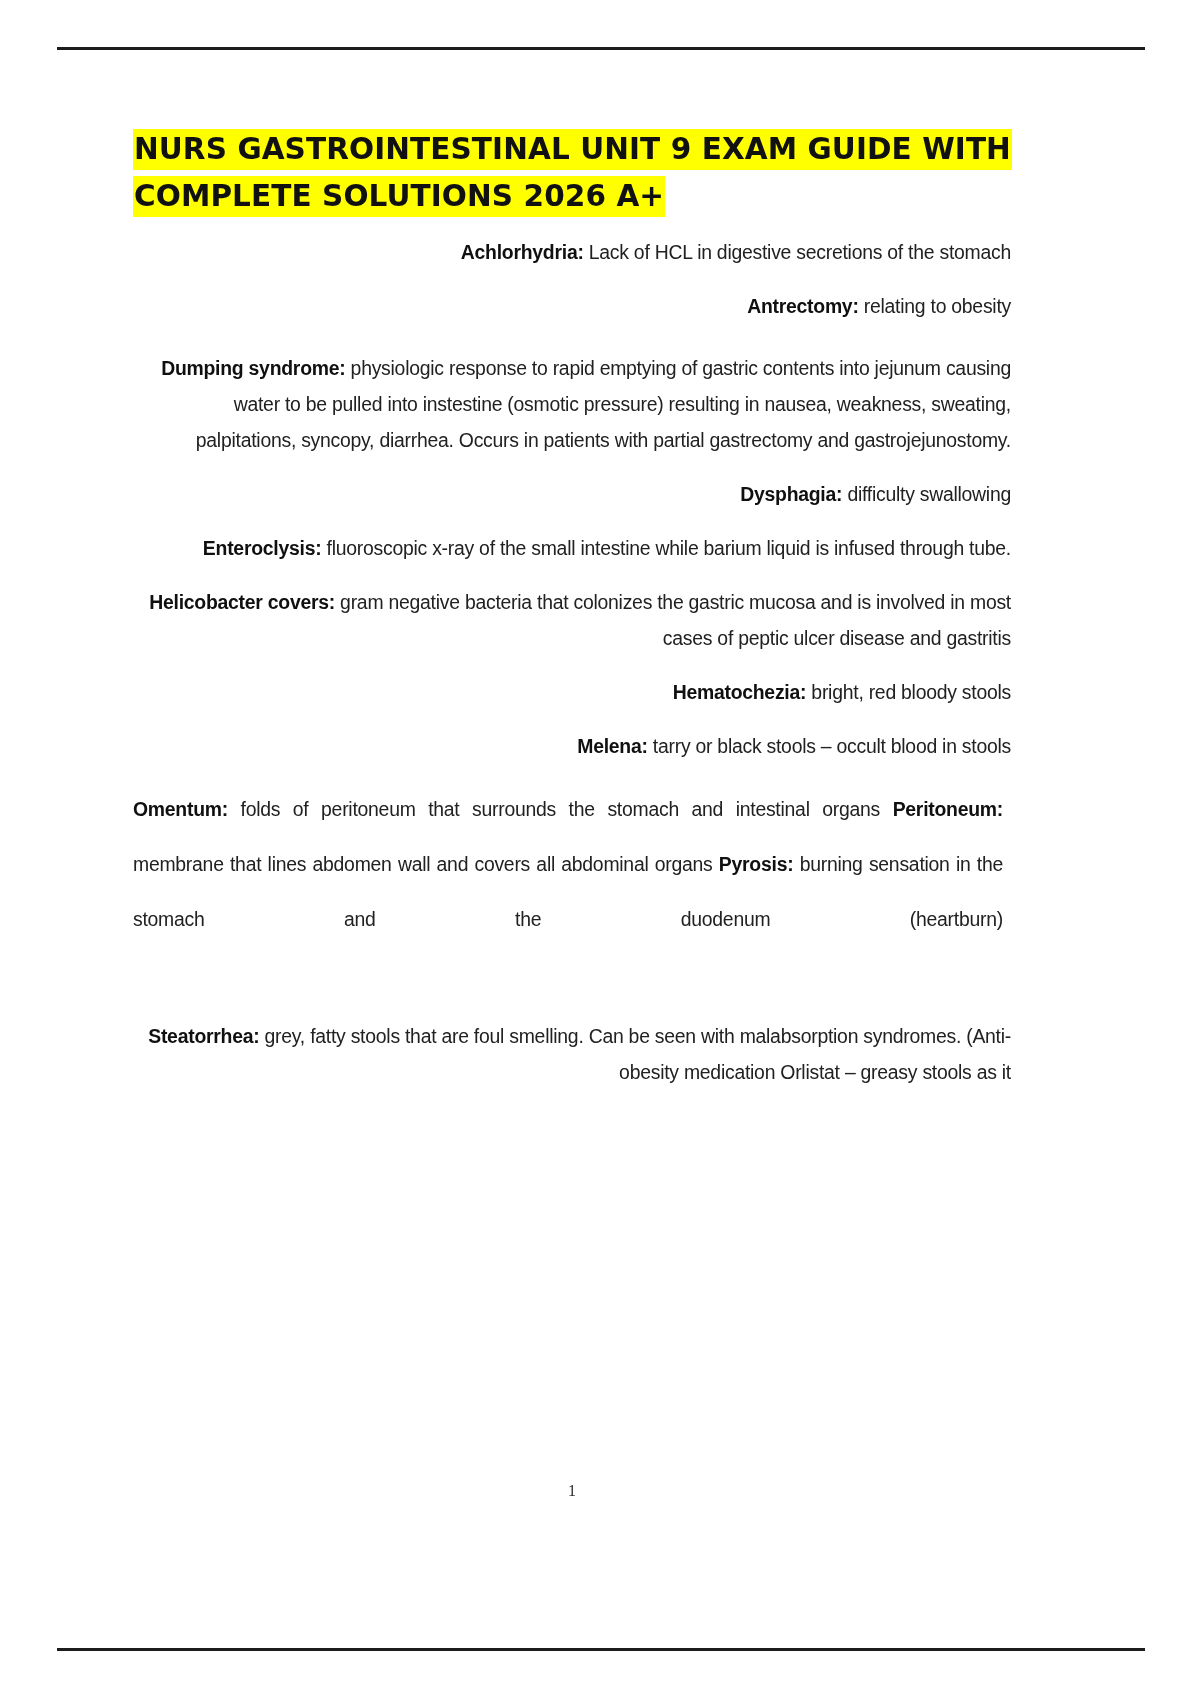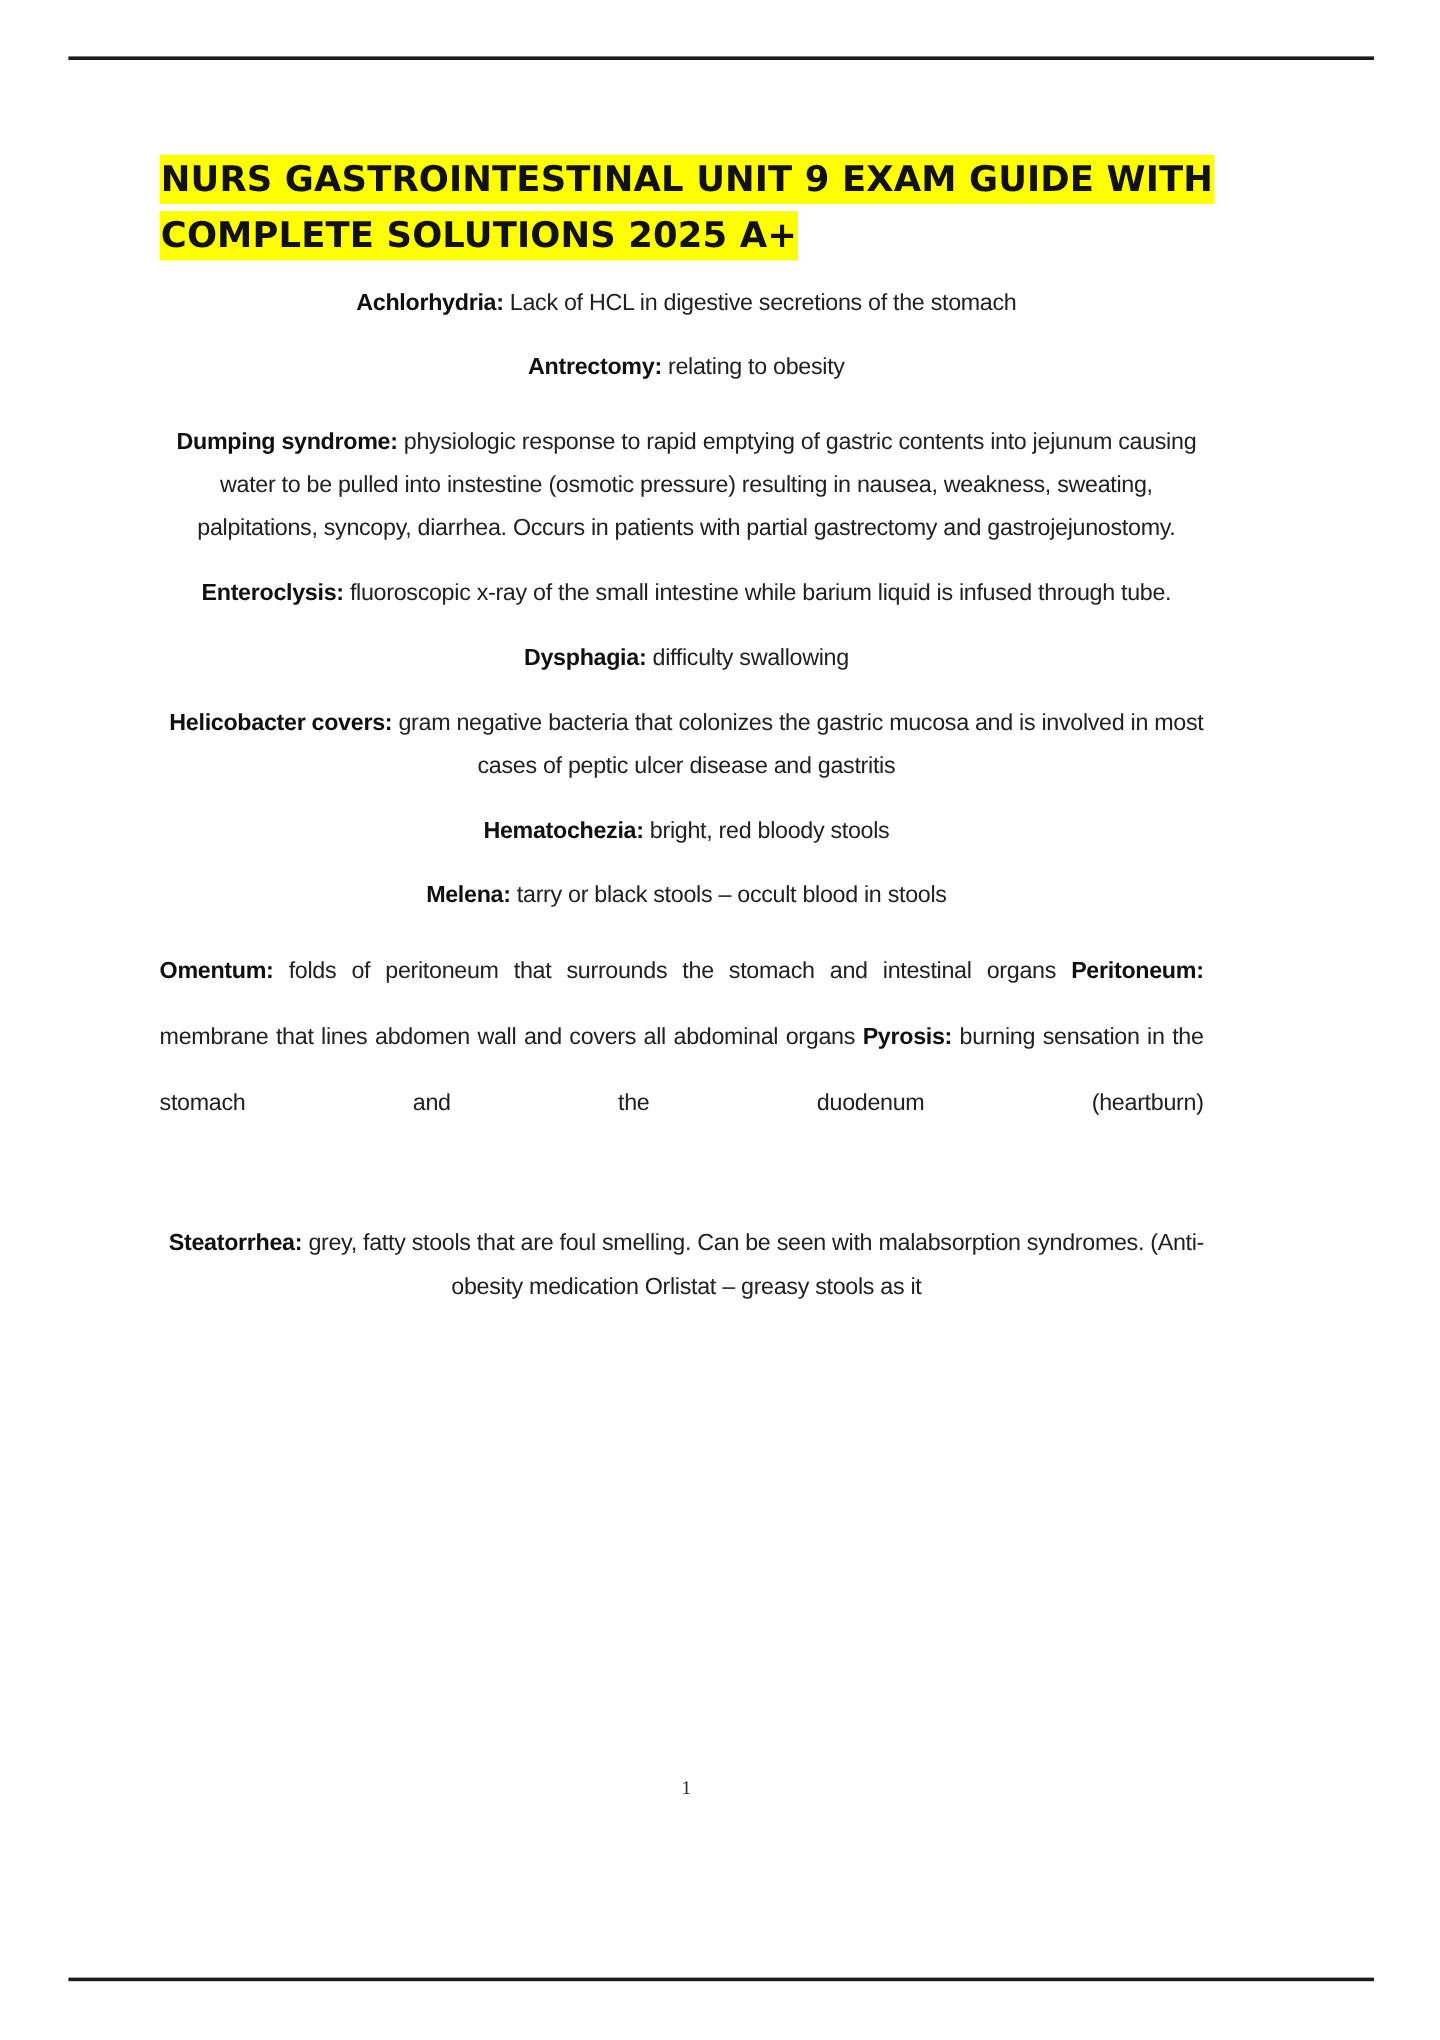--- a/index.html
+++ b/index.html
@@ -60,21 +60,21 @@
     -webkit-box-decoration-break: clone;
   }
 
   
   .entry {
     font-family: "Liberation Sans", sans-serif;
     font-size: 19.4px;
     line-height: 36px;
     color: #212121;
     margin: 0 0 21px 0;
-    text-align: center;
+    text-align: right;
     width: 878px;
     letter-spacing: -0.25px;
   }
   .entry .term {
     font-weight: bold;
     color: #101010;
   }
 
   
   .entry-justified {
@@ -107,32 +107,32 @@
 </head>
 <body>
 
 <div class="page">
 
   <div class="rule rule-top"></div>
   <div class="rule rule-bottom"></div>
 
   <div class="content">
 
-    <h1 class="doc-title"><span class="hl">NURS GASTROINTESTINAL UNIT 9 EXAM GUIDE WITH</span><br><span class="hl">COMPLETE SOLUTIONS 2025 A+</span></h1>
+    <h1 class="doc-title"><span class="hl">NURS GASTROINTESTINAL UNIT 9 EXAM GUIDE WITH</span><br><span class="hl">COMPLETE SOLUTIONS 2026 A+</span></h1>
 
     <p class="entry entry-tight"><span class="term">Achlorhydria:</span><span> Lack of HCL in digestive secretions of the stomach</span></p>
 
 
     <p class="entry entry-loose"><span class="term">Antrectomy:</span><span> relating to obesity</span></p>
 
     <p class="entry entry-tight"><span class="term">Dumping syndrome:</span><span> physiologic response to rapid emptying of gastric contents into jejunum causing water to be pulled into instestine (osmotic pressure) resulting in nausea, weakness, sweating, palpitations, syncopy, diarrhea. Occurs in patients with partial gastrectomy and gastrojejunostomy.</span></p>
 
+    <p class="entry entry-tight"><span class="term">Dysphagia:</span><span> difficulty swallowing</span></p>
+
     <p class="entry entry-tight"><span class="term">Enteroclysis:</span><span> fluoroscopic x-ray of the small intestine while barium liquid is infused through tube.</span></p>
-
-    <p class="entry entry-tight"><span class="term">Dysphagia:</span><span> difficulty swallowing</span></p>
 
 
     <p class="entry entry-tight"><span class="term">Helicobacter covers:</span><span> gram negative bacteria that colonizes the gastric mucosa and is involved in most cases of peptic ulcer disease and gastritis</span></p>
 
 
     <p class="entry entry-tight"><span class="term">Hematochezia:</span><span> bright, red bloody stools</span></p>
 
     <p class="entry entry-tight"><span class="term">Melena:</span><span> tarry or black stools – occult blood in stools</span></p>
 
     <p class="entry entry-justified"><span class="term">Omentum:</span><span> folds of peritoneum that surrounds the stomach and intestinal organs </span><span class="term">Peritoneum:</span><span> membrane that lines abdomen wall and covers all abdominal organs </span><span class="term">Pyrosis:</span><span>  burning sensation in the stomach and the duodenum (heartburn)</span></p>

